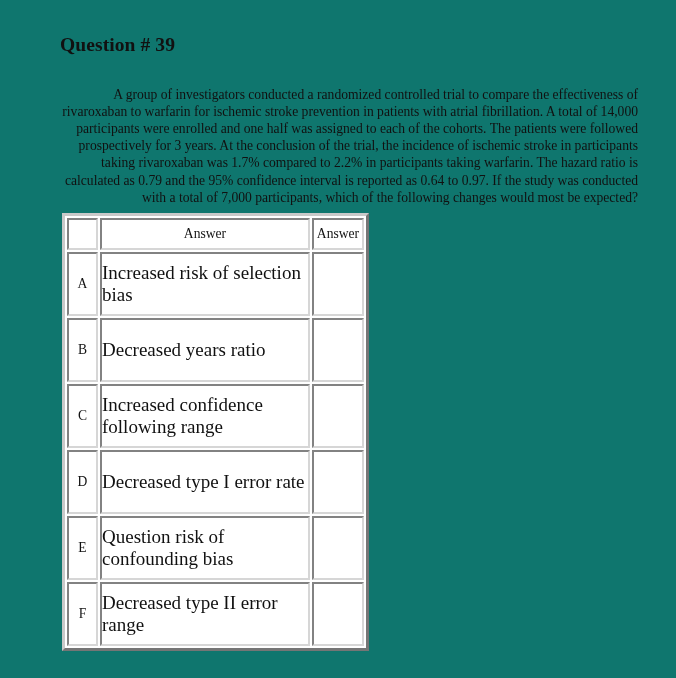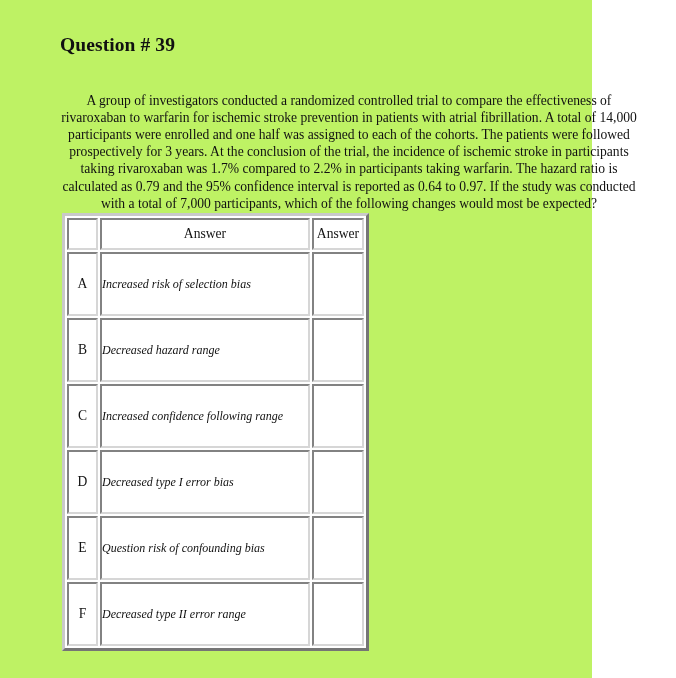--- a/index.html
+++ b/index.html
@@ -14,44 +14,44 @@
     overflow: hidden;
     font-family: "Liberation Serif", "DejaVu Serif", serif;
     color: #111111;
     -webkit-font-smoothing: antialiased;
   }
 
   #page {
     position: absolute;
     left: 0;
     top: 0;
-    width: 592px;
+    width: 676px;
     height: 678px;
-    background: #bef264;
+    background: #0f766e;
   }
 
   .page-title {
     position: absolute;
     left: 60px;
     top: 20px;
     font-size: 19.5px;
     font-weight: bold;
     letter-spacing: 0.1px;
     line-height: 24px;
     white-space: nowrap;
   }
 
   .stem {
     position: absolute;
     left: 60px;
-    top: 78px;
+    top: 72px;
     width: 578px;
     font-size: 13.6px;
     line-height: 17.2px;
-    text-align: center;
+    text-align: right;
   }
 
   .answers-table {
     position: absolute;
     left: 62px;
     top: 213px;
     border-collapse: separate;
     border-spacing: 2px;
     border: 3px outset #c9c9c9;
     background: #ffffff;
@@ -75,22 +75,21 @@
   .body-row td { height: 60px; }
 
   .cell-letter {
     text-align: center;
     font-size: 13.6px;
   }
 
   .cell-answer {
     text-align: left;
     padding-left: 9px;
-    font-size: 12px;
-    font-style: italic;
+    font-size: 19px;
   }
 
   .cell-image { }
 
   .head-answer,
   .head-image {
     font-weight: bold;
     font-size: 13.6px;
     margin-left: 40px;
   }
@@ -118,31 +117,31 @@
       </tr>
     </thead>
     <tbody>
       <tr class="body-row">
         <td class="cell-letter">A</td>
         <td class="cell-answer">Increased risk of selection bias</td>
         <td class="cell-image"></td>
       </tr>
       <tr class="body-row">
         <td class="cell-letter">B</td>
-        <td class="cell-answer">Decreased hazard range</td>
+        <td class="cell-answer">Decreased years ratio</td>
         <td class="cell-image"></td>
       </tr>
       <tr class="body-row">
         <td class="cell-letter">C</td>
         <td class="cell-answer">Increased confidence following range</td>
         <td class="cell-image"></td>
       </tr>
       <tr class="body-row">
         <td class="cell-letter">D</td>
-        <td class="cell-answer">Decreased type I error bias</td>
+        <td class="cell-answer">Decreased type I error rate</td>
         <td class="cell-image"></td>
       </tr>
       <tr class="body-row">
         <td class="cell-letter">E</td>
         <td class="cell-answer">Question risk of confounding bias</td>
         <td class="cell-image"></td>
       </tr>
       <tr class="body-row">
         <td class="cell-letter">F</td>
         <td class="cell-answer">Decreased type II error range</td>

